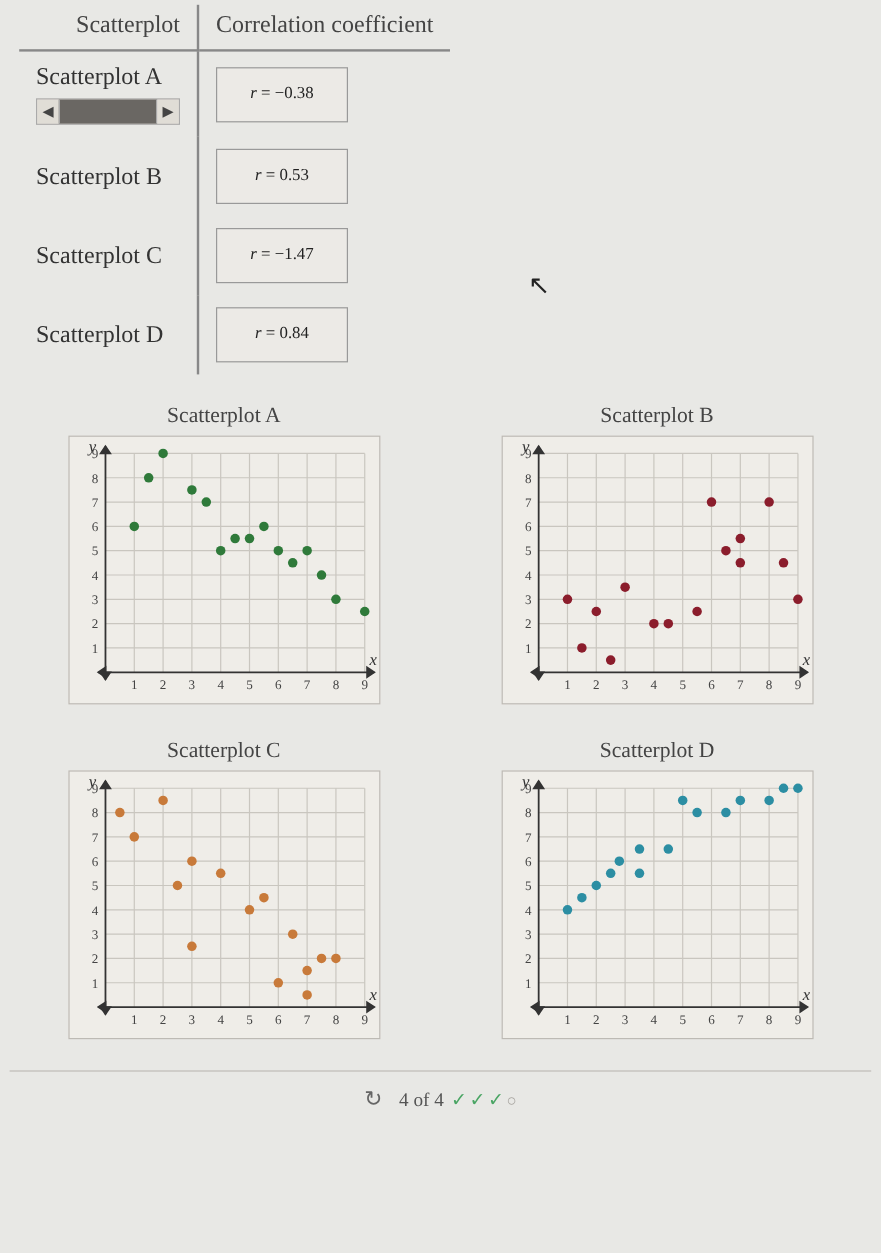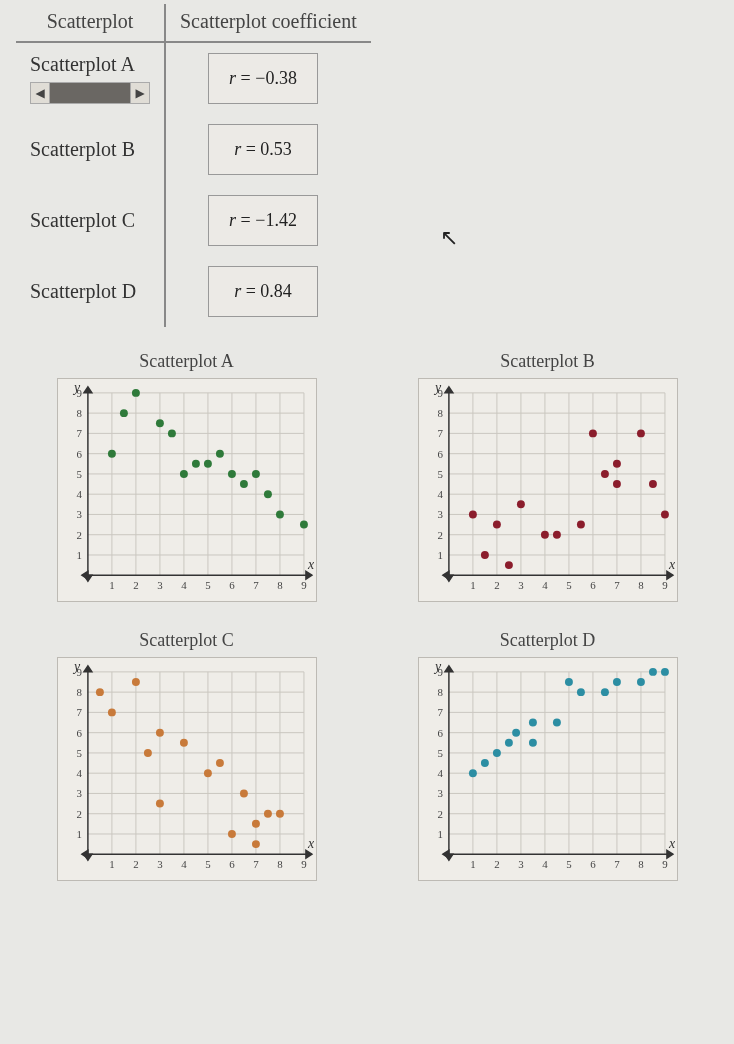--- a/index.html
+++ b/index.html
@@ -17,43 +17,42 @@
   table.corr {
     border-collapse: collapse;
     margin-left: 8px;
   }
   table.corr th {
     font-weight: normal;
     font-size: 20px;
     color: #444;
     padding: 6px 14px 8px 14px;
     border-bottom: 2px solid #888;
-    text-align: center;
+    text-align: right;
   }
   table.corr th:first-child { border-right: 2px solid #888; }
   table.corr td {
     padding: 10px 14px;
     vertical-align: middle;
   }
   table.corr td:first-child {
     font-size: 20px;
     color: #333;
     border-right: 2px solid #888;
   }
   .rbox {
     display: inline-block;
     min-width: 110px;
     padding: 14px 14px;
     border: 1px solid #999;
     background: #eceae6;
-    font-size: 18px;
+    font-size: 14px;
     color: #222;
     text-align: center;
     font-family: 'Times New Roman', serif;
-    margin-left: 28px;
   }
   .rbox .it { font-style: italic; }
   .slider {
     display: flex;
     align-items: center;
     margin-top: 6px;
     width: 120px;
     height: 22px;
     background: #d6d3cd;
     border: 1px solid #aaa;
@@ -130,21 +129,21 @@
 <body>
 
 <div class="wrap">
 
   <span class="cursor-arrow">↖</span>
 
   <table class="corr">
     <thead>
       <tr>
         <th>Scatterplot</th>
-        <th>Scatterplot coefficient</th>
+        <th>Correlation coefficient</th>
       </tr>
     </thead>
     <tbody>
       <tr>
         <td>
           <span>Scatterplot A</span>
           <div class="slider">
             <div class="arrow">◀</div>
             <div class="track"></div>
             <div class="arrow">▶</div>
@@ -161,21 +160,21 @@
         <td>
           <div class="rbox">
             <span class="it">r</span> <span>= 0.53</span>
           </div>
         </td>
       </tr>
       <tr>
         <td><span>Scatterplot C</span></td>
         <td>
           <div class="rbox">
-            <span class="it">r</span> <span>= −1.42</span>
+            <span class="it">r</span> <span>= −1.47</span>
           </div>
         </td>
       </tr>
       <tr>
         <td><span>Scatterplot D</span></td>
         <td>
           <div class="rbox">
             <span class="it">r</span> <span>= 0.84</span>
           </div>
         </td>
@@ -467,14 +466,21 @@
               <circle cx="187.44444444444443" cy="34.44444444444446" r="4"></circle>
               <circle cx="199.55555555555557" cy="24.22222222222223" r="4"></circle>
               <circle cx="223.77777777777777" cy="24.22222222222223" r="4"></circle>
               <circle cx="235.88888888888889" cy="14" r="4"></circle>
               <circle cx="248" cy="14" r="4"></circle>
             </g>
           </svg></div>
     </div>
   </div>
 
+  <div class="footer">
+    <span class="refresh">↻</span>
+    <span>4 of 4</span>
+    <span class="checks">
+      <span class="ck">✓</span><span class="ck">✓</span><span class="ck">✓</span><span class="open">○</span>
+    </span>
+  </div>
 
 </div>
 
 </body></html>

